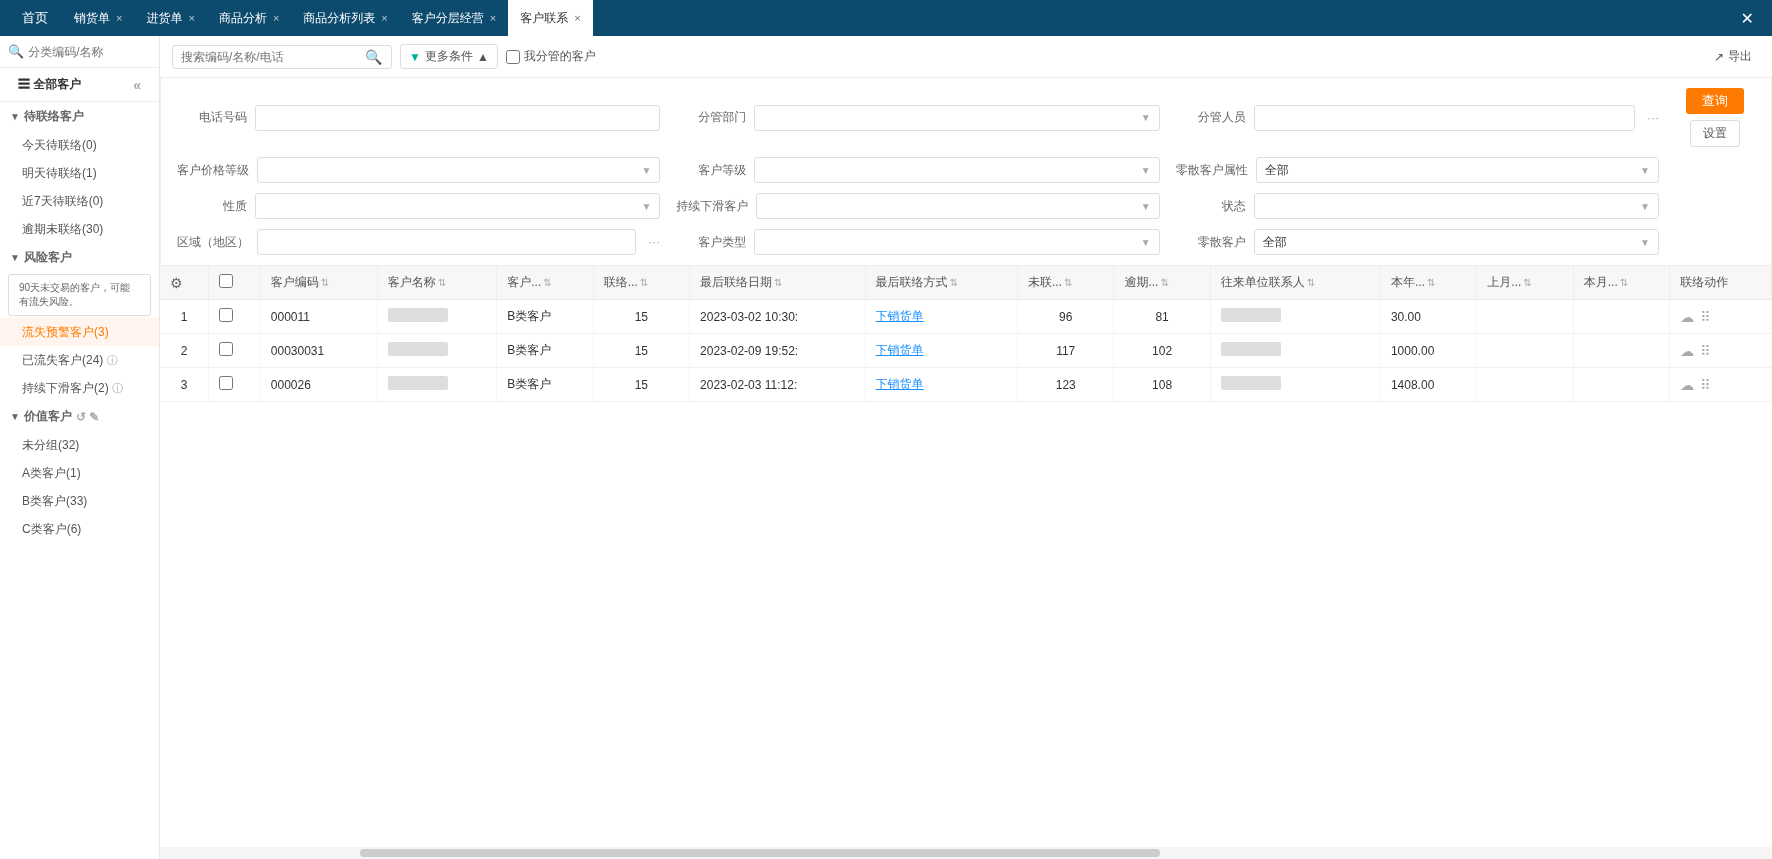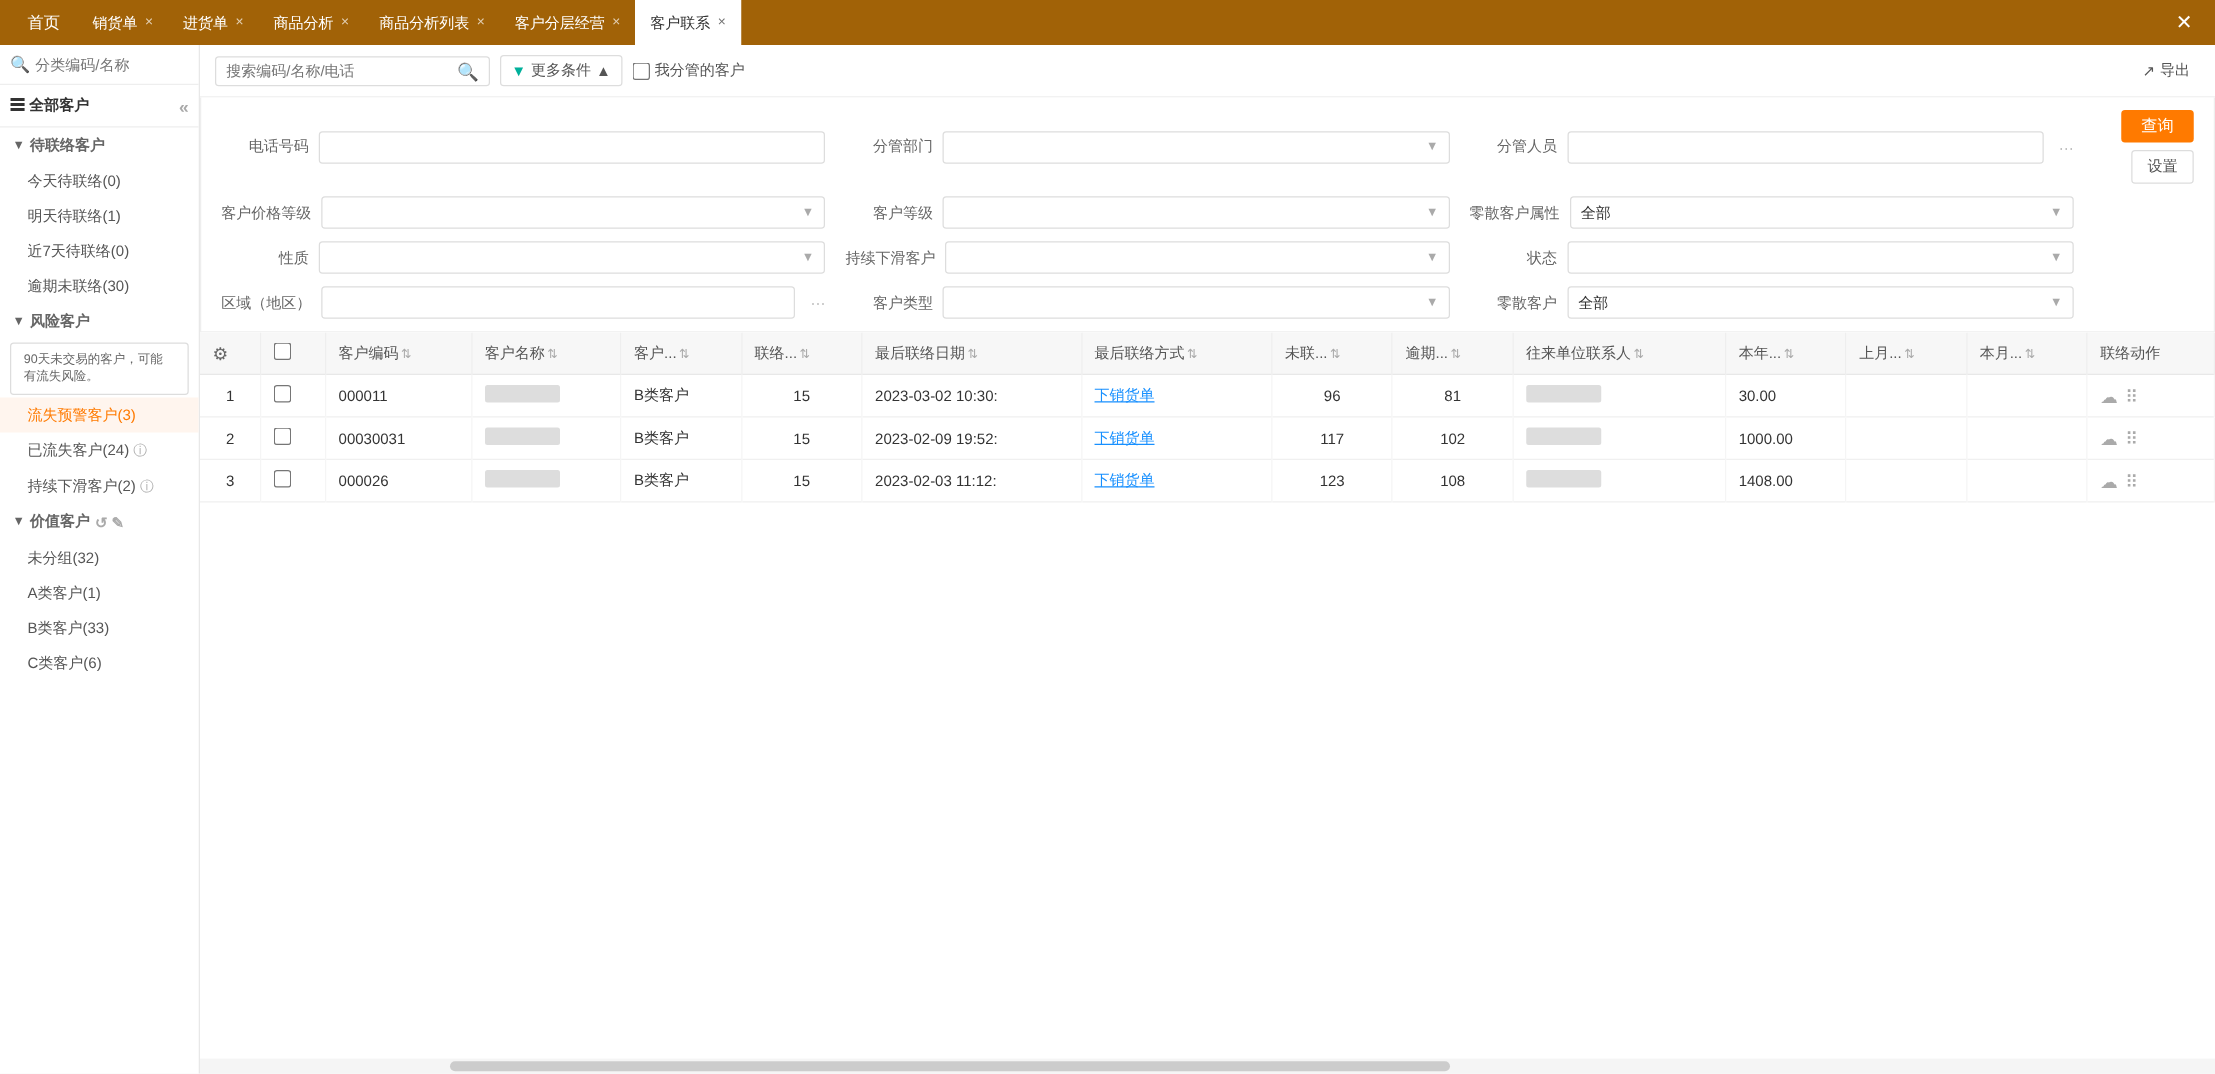--- a/index.html
+++ b/index.html
@@ -2,21 +2,21 @@
 <html><head>
   <meta charset="utf-8">
   <style>
     * { box-sizing: border-box; margin: 0; padding: 0; font-family: 'Microsoft YaHei', Arial, sans-serif; font-size: 12px; }
     body { background: #f5f5f5; overflow: hidden; }
 
     
     .top-nav {
       display: flex;
       align-items: center;
-      background: #a16207;
+      background: #0c4a6e;
       height: 36px;
       padding: 0 8px;
     }
     .top-nav .nav-item {
       display: flex;
       align-items: center;
       padding: 0 12px;
       height: 52px;
       color: #fff;
       cursor: pointer;
@@ -76,21 +76,21 @@
     }
     .sidebar-search .search-icon {
       color: #aaa;
       margin-right: 4px;
       font-size: 13px;
     }
     .sidebar-header {
       display: flex;
       align-items: center;
       justify-content: space-between;
-      padding: 8px 8px;
+      padding: 8px 18px;
       font-weight: bold;
       font-size: 13px;
       color: #333;
       border-bottom: 1px solid #eee;
     }
     .sidebar-header .collapse-icon {
       color: #aaa;
       font-size: 14px;
       cursor: pointer;
     }
@@ -362,21 +362,21 @@
 
     .gear-icon { cursor: pointer; color: #666; font-size: 14px; }
     .checkbox { width: 14px; height: 14px; cursor: pointer; }
     .col-sort { color: #aaa; font-size: 10px; margin-left: 2px; }
 
     .filter-panel-right-btns {
       display: flex;
       flex-direction: column;
       gap: 6px;
       justify-content: center;
-      align-items: flex-end;
+      align-items: center;
       min-width: 80px;
     }
   </style>
 </head>
 <body>
 
 <div class="top-nav">
   <span class="nav-home">首页</span>
   <div class="nav-item">
     <span>销货单</span>

